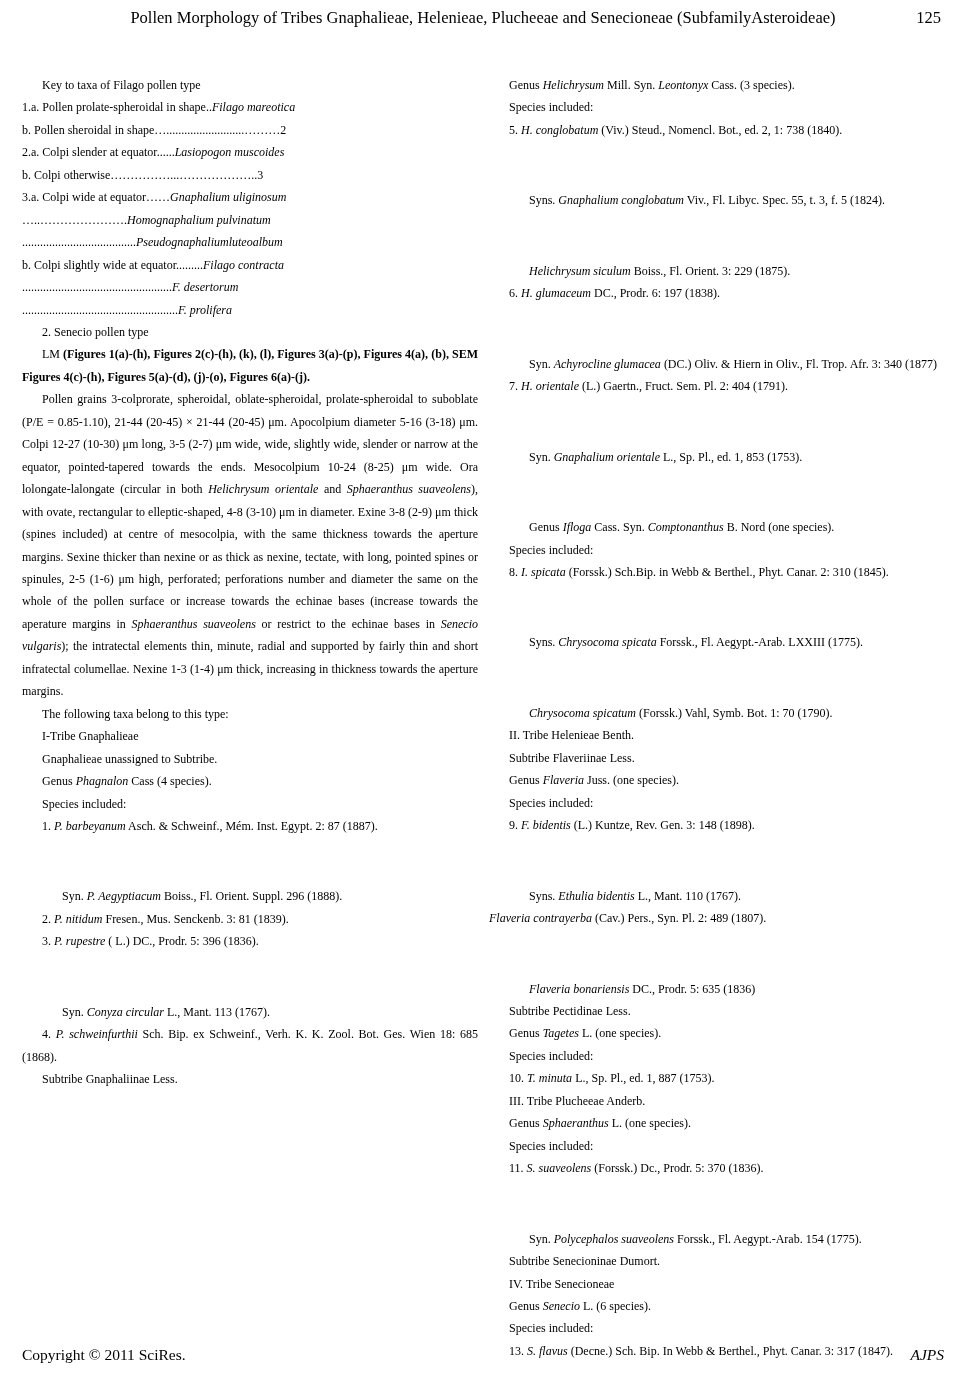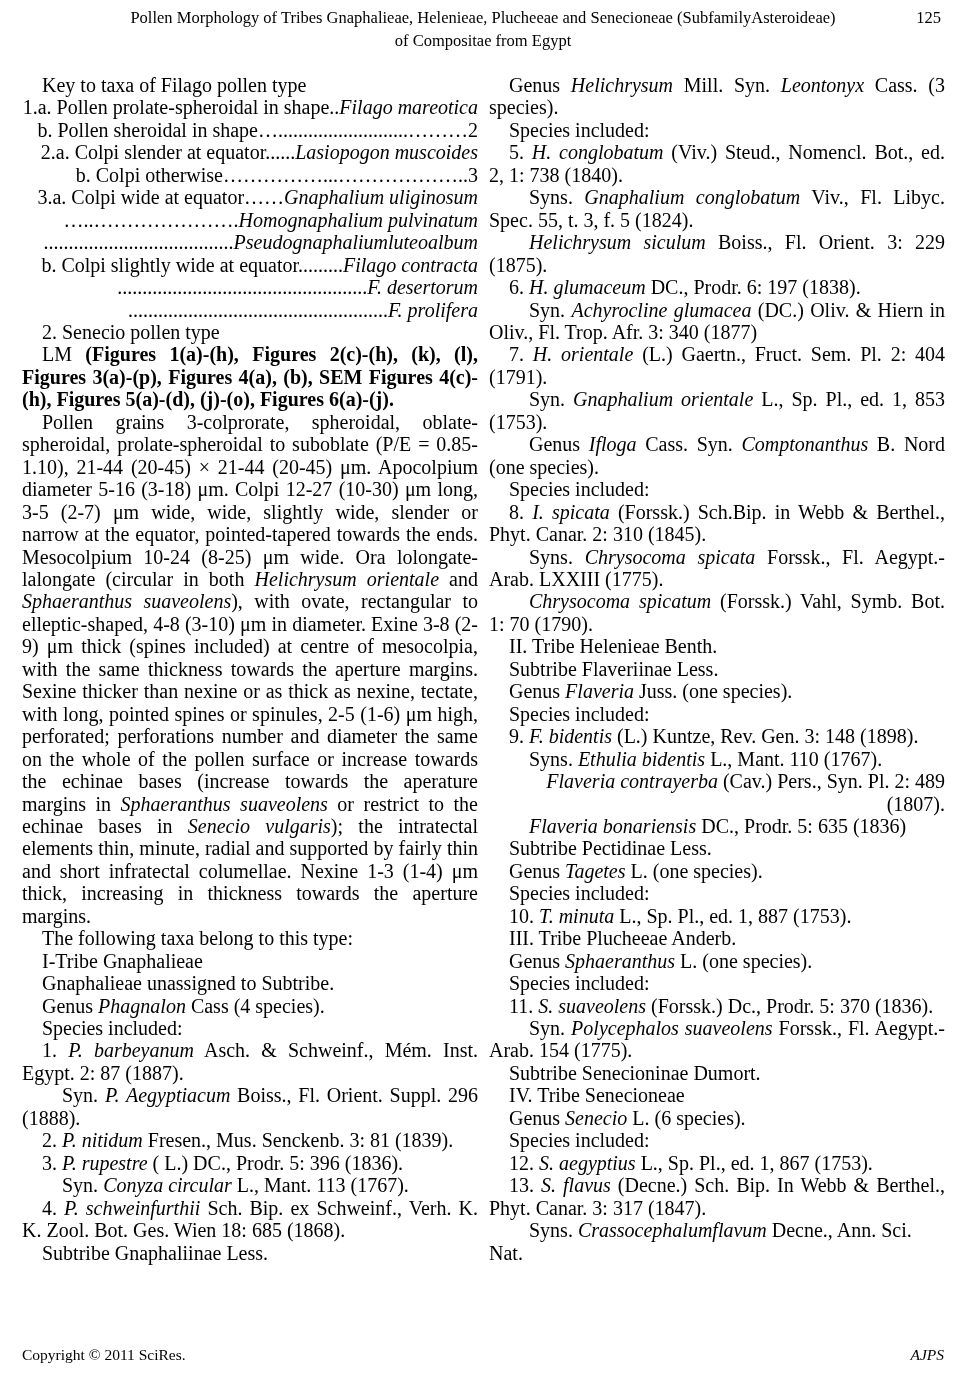--- a/index.html
+++ b/index.html
@@ -54,36 +54,36 @@
     position: absolute;
     top: 74px;
     left: 0;
     width: 966px;
     height: 1230px;
   }
   .col {
     position: absolute;
     top: 0;
     width: 456px;
-    font-size: 20px;
+    font-size: 12px;
     line-height: 22.45px;
   }
   .col-left  { left: 22px; }
   .col-right { left: 489px; }
 
   p {
     margin: 0;
     text-align: justify;
     text-justify: inter-word;
     hyphens: manual;
   }
   p.nojust { text-align: left; }
   p.ind  { text-indent: 20px; }
-  p.ind2 { text-indent: 40px; }
-  p.noind { text-indent: 0; text-align: right; }
+  p.ind2 { text-indent: 40px; margin-top: 48px; }
+  p.noind { text-indent: 0; }
 
   i, .it { font-style: italic; }
   b, .bd { font-weight: bold; font-family: Liberation Serif, serif; }
 
   
   .footer {
     position: absolute;
     left: 0;
     bottom: 16px;
     width: 966px;
@@ -113,21 +113,20 @@
   }
 </style>
 </head>
 <body>
 
 <div class="page">
 
   <div class="runhead">
     <div class="runhead-title">
       <span>Pollen Morphology of Tribes Gnaphalieae, Helenieae, Plucheeae and Senecioneae (SubfamilyAsteroideae)</span>
-      <span class="line2">of Compositae from Egypt</span>
     </div>
     <div class="runhead-page">125</div>
   </div>
 
   <div class="cols">
 
     <div class="col col-left">
 
       <p class="ind nojust">Key to taxa of Filago pollen type</p>
 
@@ -234,21 +233,20 @@
 
       <p class="ind2"><span>Syn. </span><i>Polycephalos suaveolens</i><span> Forssk., Fl. Aegypt.-Arab. 154 (1775).</span></p>
 
       <p class="ind nojust">Subtribe Senecioninae Dumort.</p>
       <p class="ind nojust">IV. Tribe Senecioneae</p>
 
       <p class="ind nojust"><span>Genus </span><i>Senecio</i><span> L. (6 species).</span></p>
 
       <p class="ind nojust">Species included:</p>
 
-      <p class="ind nojust"><span>12. </span><i>S. aegyptius</i><span> L., Sp. Pl., ed. 1, 867 (1753).</span></p>
 
       <p class="ind"><span>13. </span><i>S. flavus</i><span> (Decne.) Sch. Bip. In Webb &amp; Berthel., Phyt. Canar. 3: 317 (1847).</span></p>
 
       <p class="ind2 nojust"><span>Syns. </span><i>Crassocephalumflavum</i><span> Decne., Ann. Sci. Nat.</span></p>
 
     </div>
   </div>
 
   <div class="footer">
     <div class="footer-rule"></div>

